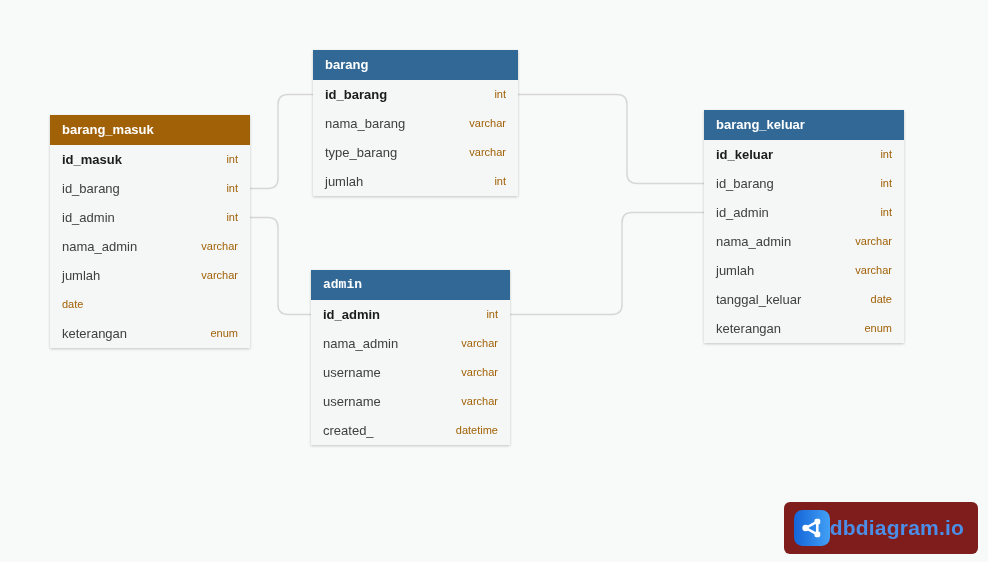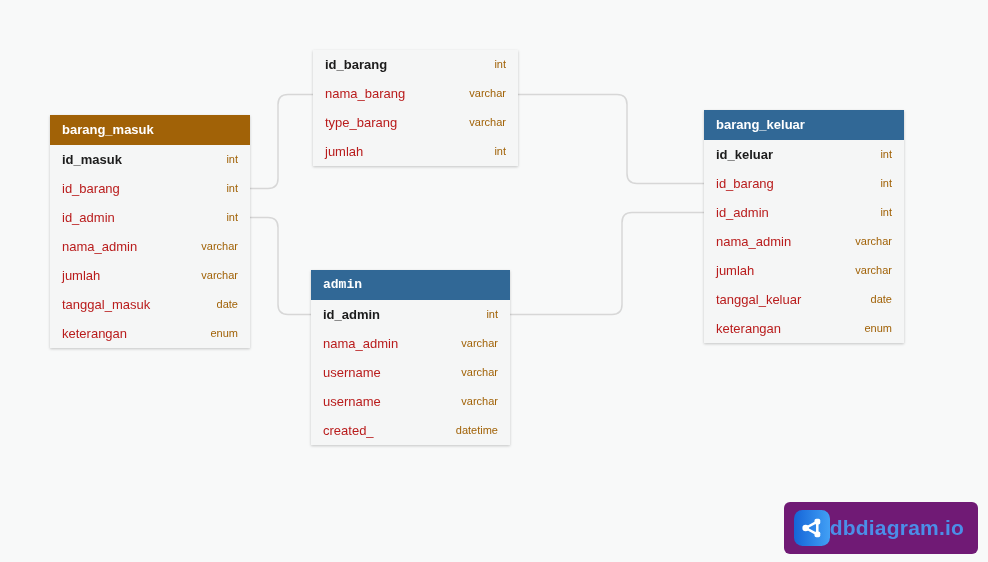--- a/index.html
+++ b/index.html
@@ -35,35 +35,35 @@
   .table-row {
     height: 29px;
     line-height: 29px;
     padding: 0 12px;
     display: flex;
     justify-content: space-between;
     align-items: center;
     gap: 16px;
   }
   .field-name {
-    color: #b91c1c;
+    color: #404040;
     font-size: 13px;
   }
   .field-name.pk {
     color: #1c1c1c;
     font-weight: bold;
   }
   .field-type {
     color: #a16207;
     font-size: 11px;
   }
   .branding {
     position: absolute;
     right: 10px; bottom: 8px;
-    background: #701a75;
+    background: #7f1d1d;
     border-radius: 6px;
     padding: 8px 14px 8px 10px;
     display: flex;
     align-items: center;
     cursor: pointer;
   }
   .logo-icon { display: block; width: 36px; height: 36px; }
   .logo-text {
     font-size: 21px;
     font-weight: bold;
@@ -97,29 +97,29 @@
         </div>
         <div class="table-row">
           <span class="field-name">nama_admin</span>
           <span class="field-type">varchar</span>
         </div>
         <div class="table-row">
           <span class="field-name">jumlah</span>
           <span class="field-type">varchar</span>
         </div>
         <div class="table-row">
-          <span class="field-name">tanggal_masuk</span>
           <span class="field-type">date</span>
         </div>
         <div class="table-row">
           <span class="field-name">keterangan</span>
           <span class="field-type">enum</span>
         </div>
       </div>
       <div class="table" style="left: 313px; top: 50px; width: 205px; background: rgb(245, 246, 246);">
+        <div class="table-header" style="background: rgb(49, 104, 150);"><span class="table-title">barang</span></div>
         <div class="table-row">
           <span class="field-name pk">id_barang</span>
           <span class="field-type">int</span>
         </div>
         <div class="table-row">
           <span class="field-name">nama_barang</span>
           <span class="field-type">varchar</span>
         </div>
         <div class="table-row">
           <span class="field-name">type_barang</span>

